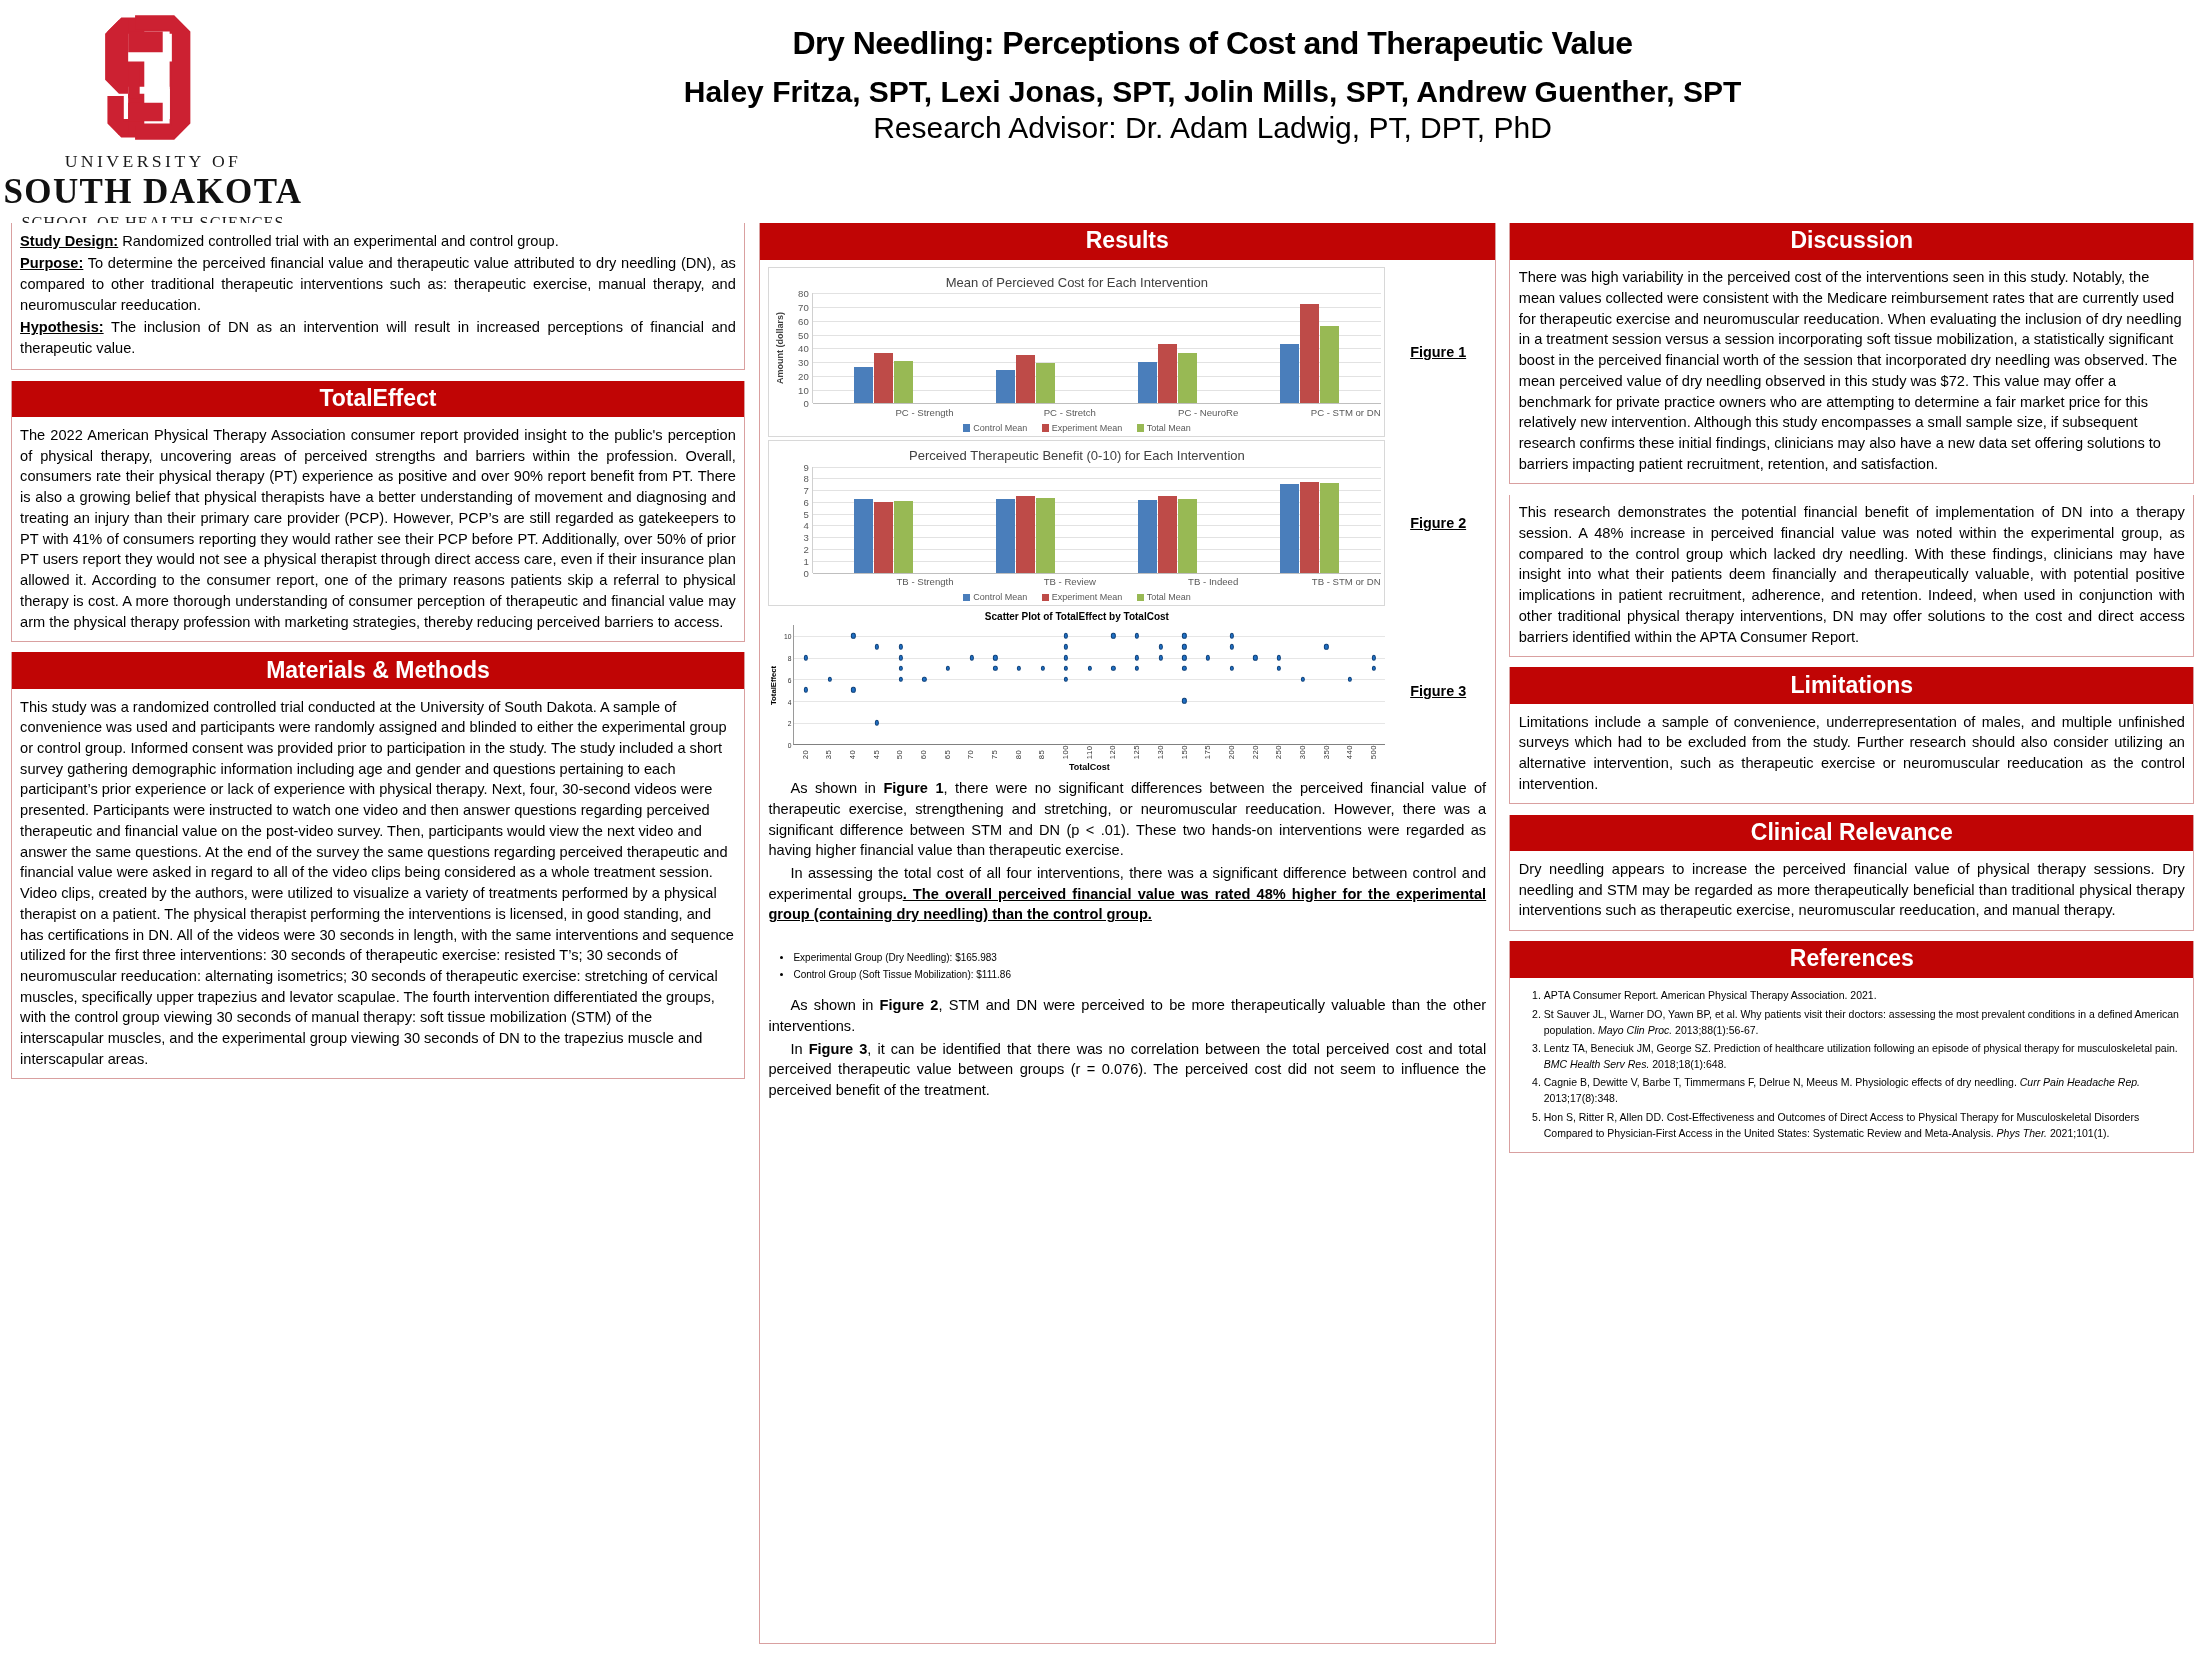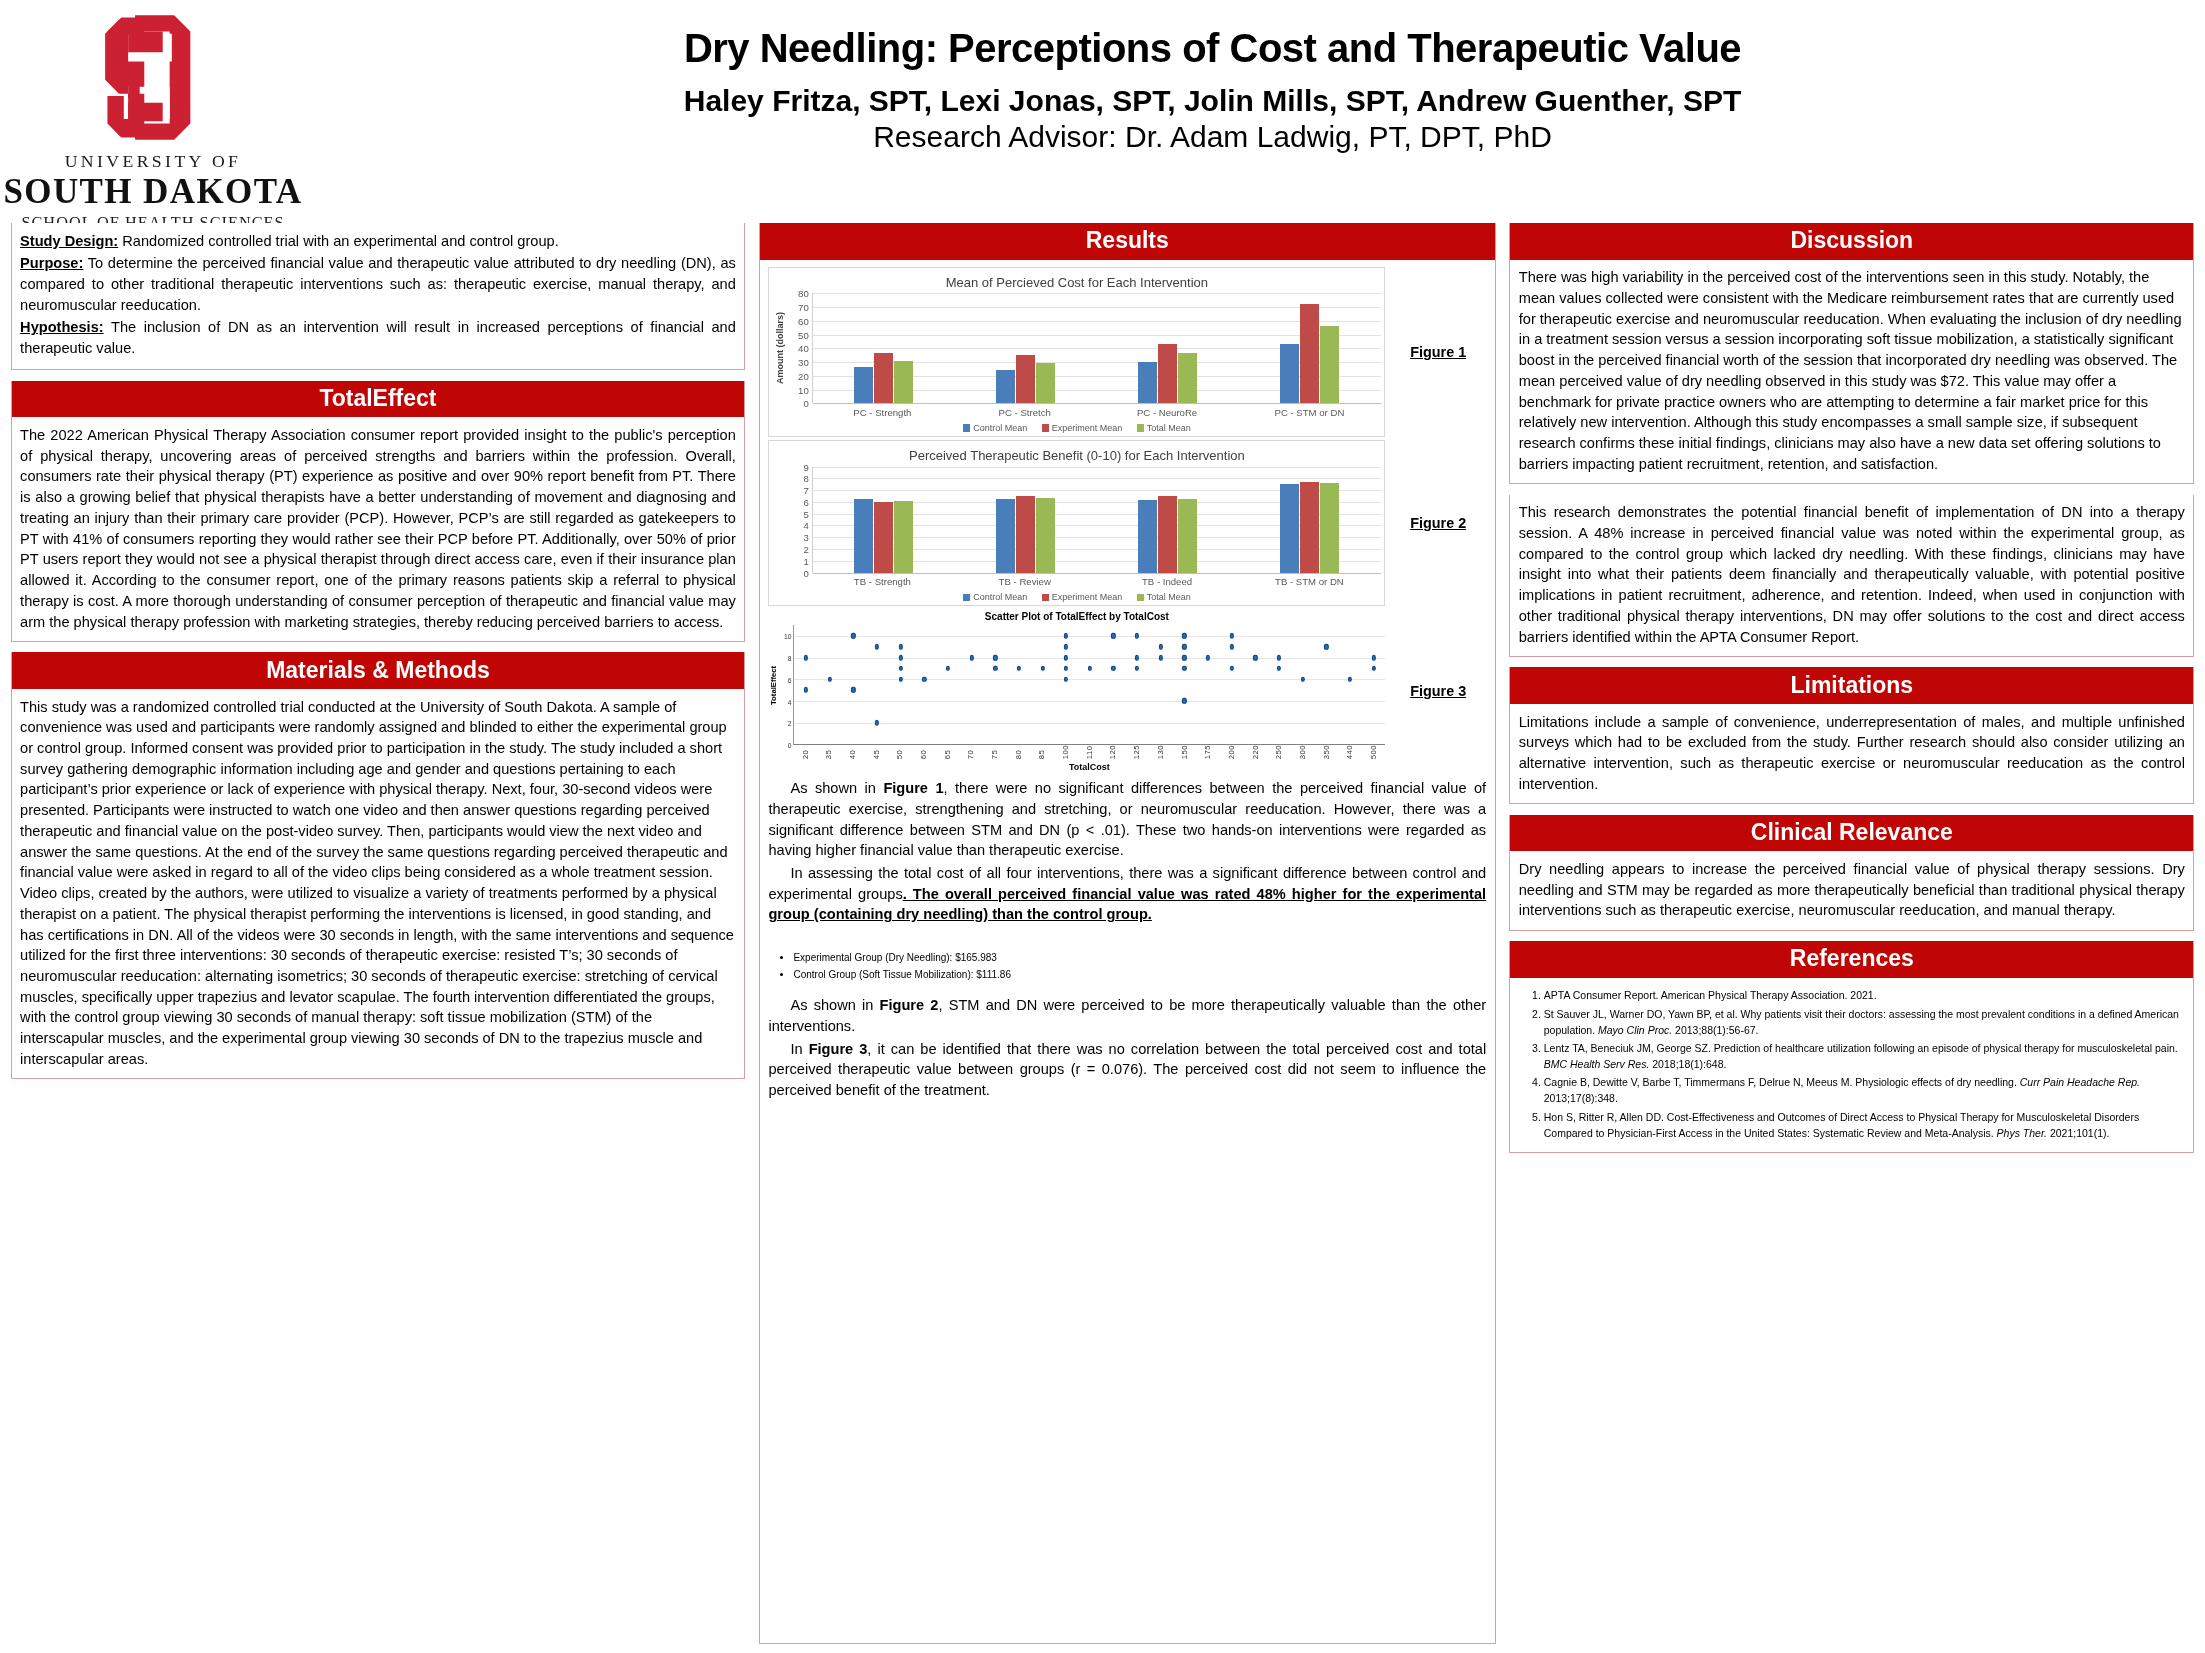--- a/index.html
+++ b/index.html
@@ -12,21 +12,21 @@
   .logo-box { width:306px; display:flex; flex-direction:column; align-items:center;
               padding-top:4.8px; }
   .sd-mark { width:139px; height:129px; }
   .logo-line1 { font-family:"Liberation Serif", serif; font-size:17.7px; letter-spacing:3.4px;
                 color:#1a1a1a; margin-top:8.6px; }
   .logo-line2 { font-family:"Liberation Serif", serif; font-size:35px; font-weight:700;
                 letter-spacing:1.4px; color:#111; margin-top:1.9px; line-height:1.0; }
   .logo-line3 { font-family:"Liberation Serif", serif; font-size:16.3px; letter-spacing:1px;
                 color:#1a1a1a; margin-top:3.8px; }
   .title-box { flex:1; text-align:center; padding-right:86px; }
-  .p-title { font-size:40px; font-weight:700; color:#000; line-height:1.12;
+  .p-title { font-size:32px; font-weight:700; color:#000; line-height:1.12;
              letter-spacing:-0.5px; margin-top:17px; }
   .p-authors { font-size:30px; font-weight:700; color:#000; line-height:1.2;
                margin-top:12.4px; }
   .p-advisor { font-size:30px; font-weight:400; color:#000; line-height:1.2; }
 
   
   .cols { position:absolute; top:223px; left:0; width:2205px; height:1431px;
           display:flex; gap:13.4px; padding:0 10.5px; }
   .col { display:flex; flex-direction:column; }
   .col-left   { width:741px; }
@@ -78,21 +78,21 @@
   .gl { position:absolute; left:0; right:0; height:0.5px; background:#e2e2e2; }
   .gl.base { background:#bfbfbf; }
   .bc-groups { position:absolute; left:0; right:0; bottom:0; top:0; display:flex; }
   .bc-group { flex:1; display:flex; align-items:flex-end; justify-content:center;
               gap:1.4px; }
   .bar { width:19px; }
   .bar.c1 { background:#4a7ebb; }
   .bar.c2 { background:#be4b48; }
   .bar.c3 { background:#98b954; }
   .bc-xlabels { display:flex; margin-left:38px; }
-  .bc-xlabels div { flex:1; text-align:center; font-size:9.6px; color:#595959;
+  .bc-xlabels div { flex:1; text-align:right; font-size:9.6px; color:#595959;
                     padding-top:3.4px; }
   .bc-legend { display:flex; justify-content:center; gap:14.4px; padding-top:4.8px;
                font-size:9px; color:#595959; align-items:center; }
   .bc-legend i { width:7.2px; height:7.2px; display:inline-block; margin-right:2.9px;
                  vertical-align:-1px; }
 
   
   .sc-card { border:none; background:#fff; padding:1.9px 0 0 0; }
   .sc-title { text-align:center; font-size:10px; font-weight:700; color:#000;
               margin-bottom:2.9px; }

